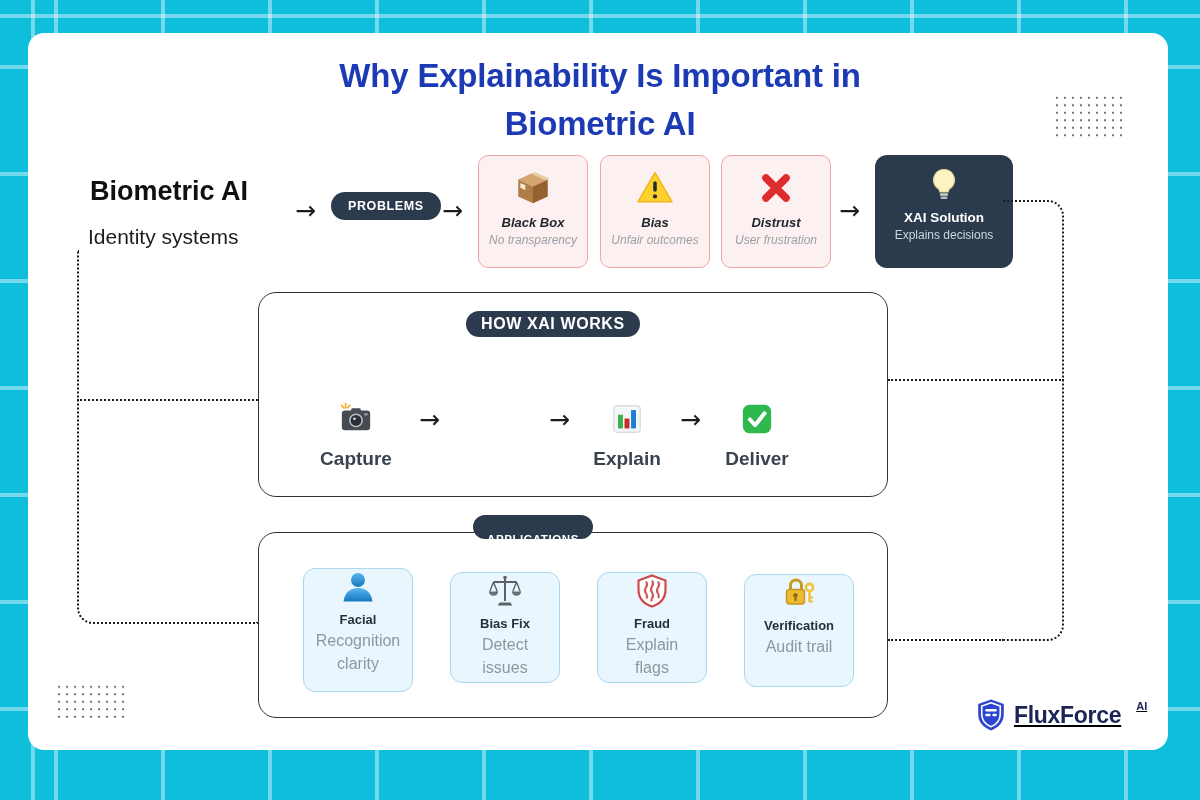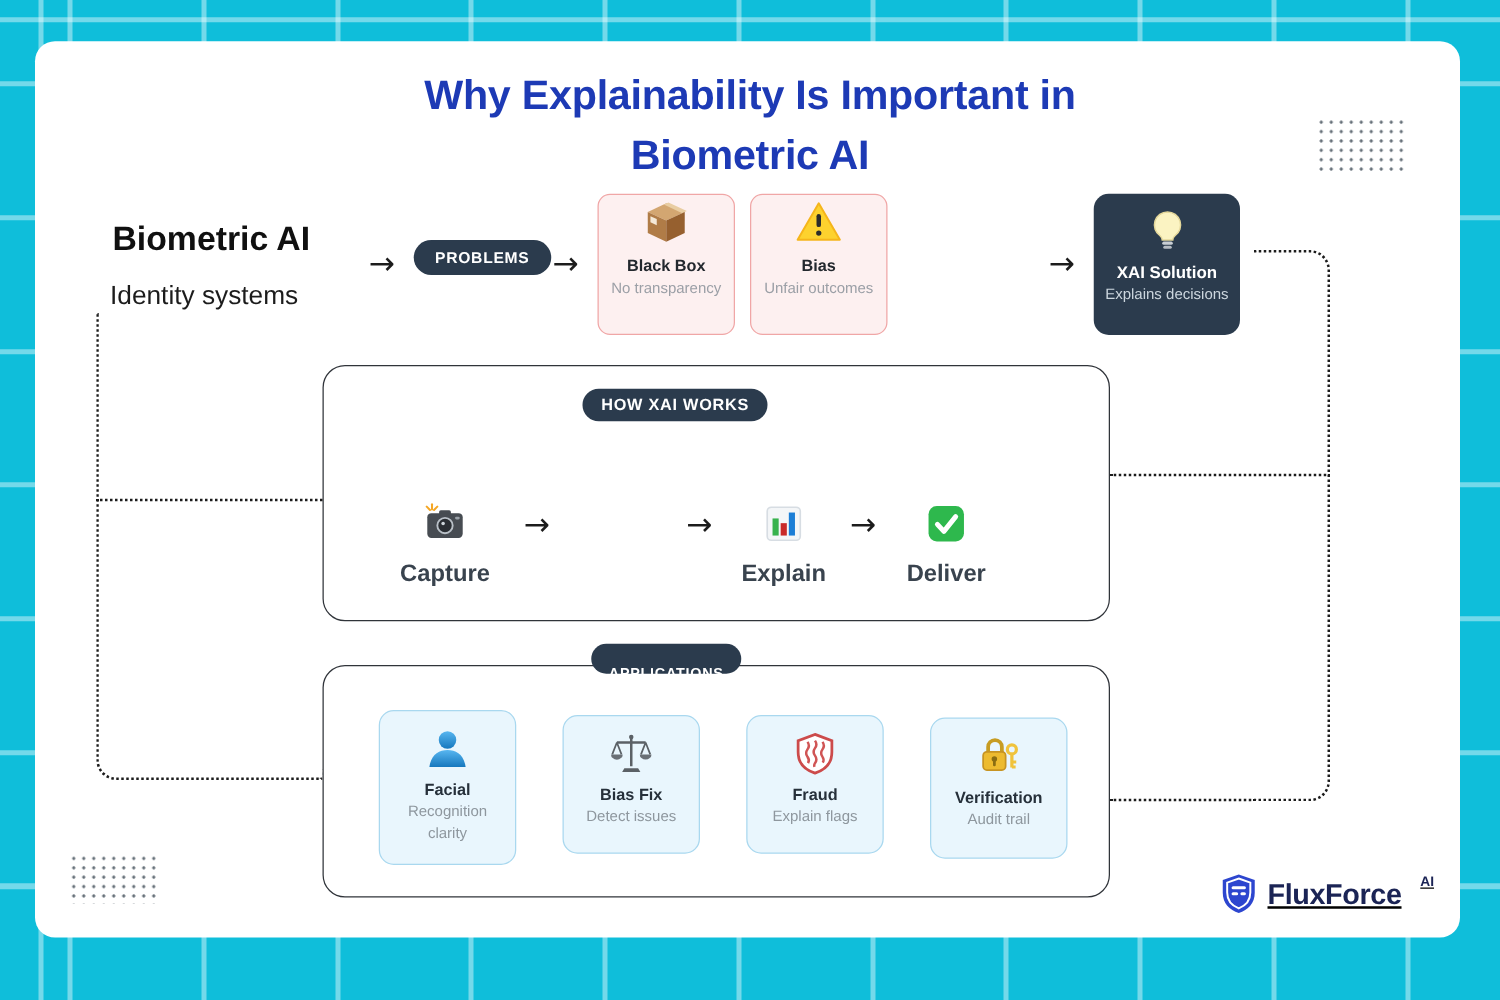--- a/index.html
+++ b/index.html
@@ -41,62 +41,62 @@
   .arrow.a3 { left:839px; top:196px; }
   .arrow.s1 { left:419px; top:405px; }
   .arrow.s2 { left:549px; top:405px; }
   .arrow.s3 { left:680px; top:405px; }
 
   .pill {
     position:absolute; background:#2b3b4d; color:#ffffff; font-weight:bold;
     letter-spacing:.6px; white-space:nowrap;
   }
   .pill.problems { left:331px; top:192px; height:28px; line-height:28px; padding:0 17px; font-size:12.5px; border-radius:14px; }
-  .pill.how { left:466px; top:311px; height:26px; line-height:26px; padding:0 15px; font-size:13px; border-radius:13px; }
+  .pill.how { left:466px; top:311px; height:26px; line-height:26px; padding:0 15px; font-size:16px; border-radius:13px; }
   .pill.apps { left:473px; top:515px; height:24px; line-height:24px; padding:12px 14px; font-size:11.5px; border-radius:12px; z-index:3; }
 
   .pcard {
     position:absolute; top:155px; width:110px; height:113px;
     background:#fdf0f0; border:1.5px solid #f0a6a6; border-radius:10px;
-    display:flex; flex-direction:column; align-items:center; padding-top:3px; text-align:center;
+    display:flex; flex-direction:column; align-items:center; padding-top:13px; text-align:center;font-style:italic;
   }
   .pcard.c1 { left:478px; } .pcard.c2 { left:600px; } .pcard.c3 { left:721px; }
   .pcard .t { margin-top:8px; font-size:13px; font-weight:bold; color:#23282e; }
   .pcard .s { margin-top:3px; font-size:12px; color:#9b9fa6; }
 
   .xai-card {
-    position:absolute; left:875px; top:155px; width:117px; height:113px;
+    position:absolute; left:875px; top:155px; width:138px; height:113px;
     background:#2b3b4d; border-radius:12px;
     display:flex; flex-direction:column; align-items:center; padding-top:12px; text-align:center;
   }
   .xai-card .t { margin-top:7px; font-size:13.5px; font-weight:bold; color:#ffffff; }
   .xai-card .s { margin-top:3px; font-size:12px; color:#ccd6de; }
 
   .frame {
     position:absolute; background:#ffffff;
     border:1.6px solid #30343a; border-radius:18px;
   }
   .frame.how-box { left:258px; top:292px; width:630px; height:205px; }
   .frame.apps-box { left:258px; top:532px; width:630px; height:186px; z-index:2; }
 
   .step { position:absolute; top:402px; width:130px; text-align:center; z-index:3; }
   .step.p1 { left:291px; } .step.p2 { left:432px; } .step.p3 { left:562px; } .step.p4 { left:692px; }
   .step .lbl { margin-top:8px; font-size:19px; font-weight:bold; color:#39434e; }
 
   .acard {
     position:absolute; background:#e9f6fd; border:1.5px solid #a9d8ef; border-radius:12px;
-    width:110px; display:flex; flex-direction:column; align-items:center; padding-top:12px;
+    width:110px; display:flex; flex-direction:column; align-items:center; 
     text-align:center; z-index:3;
   }
   .acard.c1 { left:303px; top:568px; height:124px; }
   .acard.c2 { left:450px; top:572px; height:111px; }
   .acard.c3 { left:597px; top:572px; height:111px; }
   .acard.c4 { left:744px; top:574px; height:113px; }
   .acard .t { margin-top:7px; font-size:13px; font-weight:bold; color:#26303a; }
-  .acard .s { margin-top:2px; font-size:12px; color:#8e979e; line-height:1.45; width:86px; }
+  .acard .s { margin-top:2px; font-size:16px; color:#8e979e; line-height:1.45; width:86px; }
 
   .conn { position:absolute; z-index:1; }
   .conn.l-main { left:77px; top:250px; width:181px; height:374px;
     border-left:2px dotted #1c1c1c; border-bottom:2px dotted #1c1c1c; border-bottom-left-radius:16px; }
   .conn.l-branch { left:77px; top:399px; width:181px; border-top:2px dotted #1c1c1c; }
   .conn.r-main { left:1003px; top:200px; width:61px; height:441px;
     border-top:2px dotted #1c1c1c; border-right:2px dotted #1c1c1c; border-bottom:2px dotted #1c1c1c;
     border-top-right-radius:16px; border-bottom-right-radius:16px; }
   .conn.r-bottom { left:888px; top:639px; width:116px; border-top:2px dotted #1c1c1c; }
   .conn.r-branch { left:888px; top:379px; width:176px; border-top:2px dotted #1c1c1c; }
@@ -154,20 +154,29 @@
       <svg width="38" height="38" viewBox="0 0 36 36">
         <path d="M18 3.5 L34 31 H2 Z" fill="#fdd22e" stroke="#f5b51b" stroke-width="1.5" stroke-linejoin="round"></path>
         <rect x="16.3" y="11.5" width="3.4" height="10" rx="1.7" fill="#2b2b2b"></rect>
         <circle cx="18" cy="26" r="2" fill="#2b2b2b"></circle>
       </svg>
     </span>
     <div class="t">Bias</div>
     <div class="s">Unfair outcomes</div>
   </div>
 
+  <div class="pcard c3">
+    <span class="icon">
+      <svg width="38" height="38" viewBox="0 0 36 36">
+        <path d="M8.5 8.5 L27.5 27.5 M27.5 8.5 L8.5 27.5" stroke="#dd2e2e" stroke-width="7.2" stroke-linecap="round"></path>
+      </svg>
+    </span>
+    <div class="t">Distrust</div>
+    <div class="s">User frustration</div>
+  </div>
 
   <div class="xai-card">
     <span class="icon">
       <svg width="36" height="36" viewBox="0 0 36 36">
         <path d="M18 2.5 a10.5 10.5 0 0 1 6 19.1 c-1.2 .9 -1.8 1.9 -1.8 3.4 h-8.4 c0 -1.5 -.6 -2.5 -1.8 -3.4 A10.5 10.5 0 0 1 18 2.5 Z" fill="#fbf3c2" stroke="#e4d79a" stroke-width="1.2"></path>
         <rect x="13.8" y="26.2" width="8.4" height="2.6" rx="1.3" fill="#c9ced4"></rect>
         <rect x="14.6" y="29.6" width="6.8" height="2.4" rx="1.2" fill="#b6bcc3"></rect>
       </svg>
     </span>
     <div class="t">XAI Solution</div>

